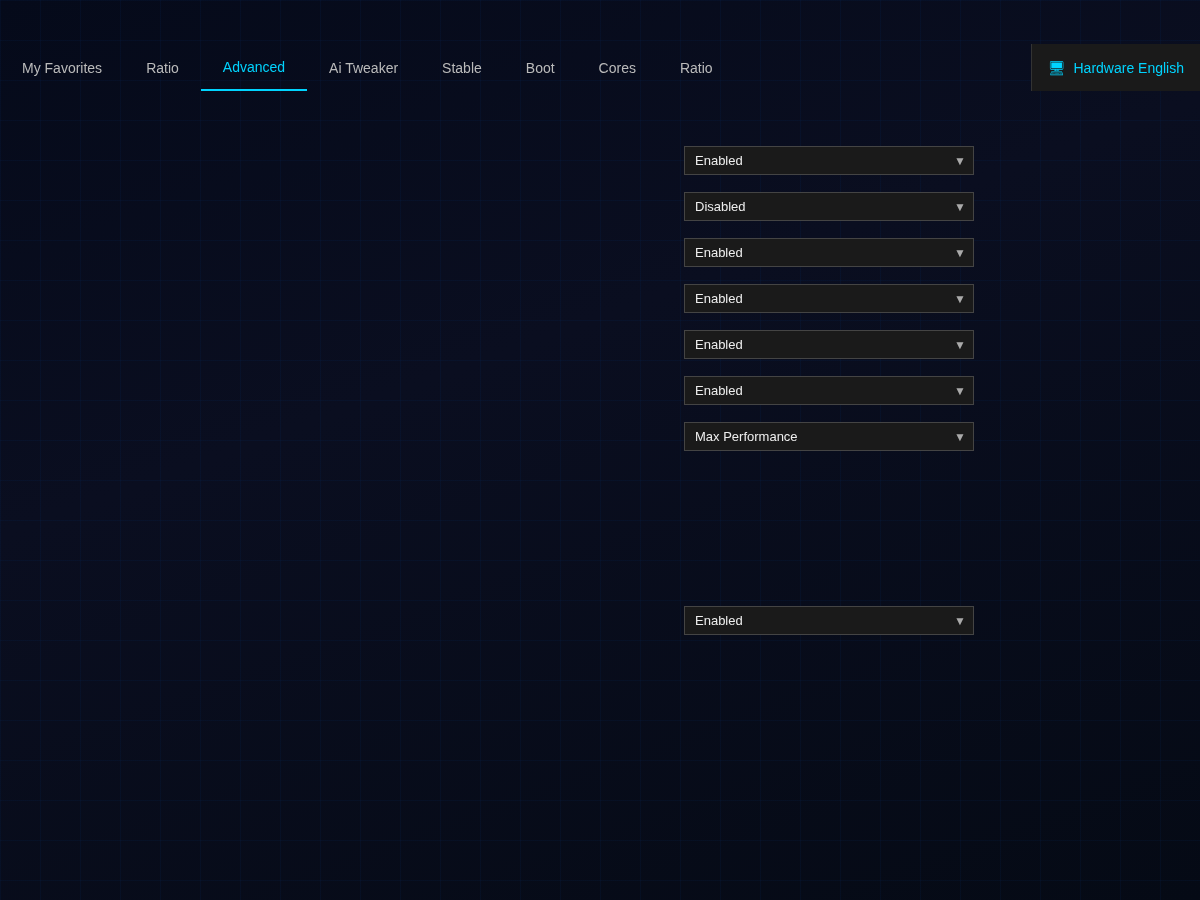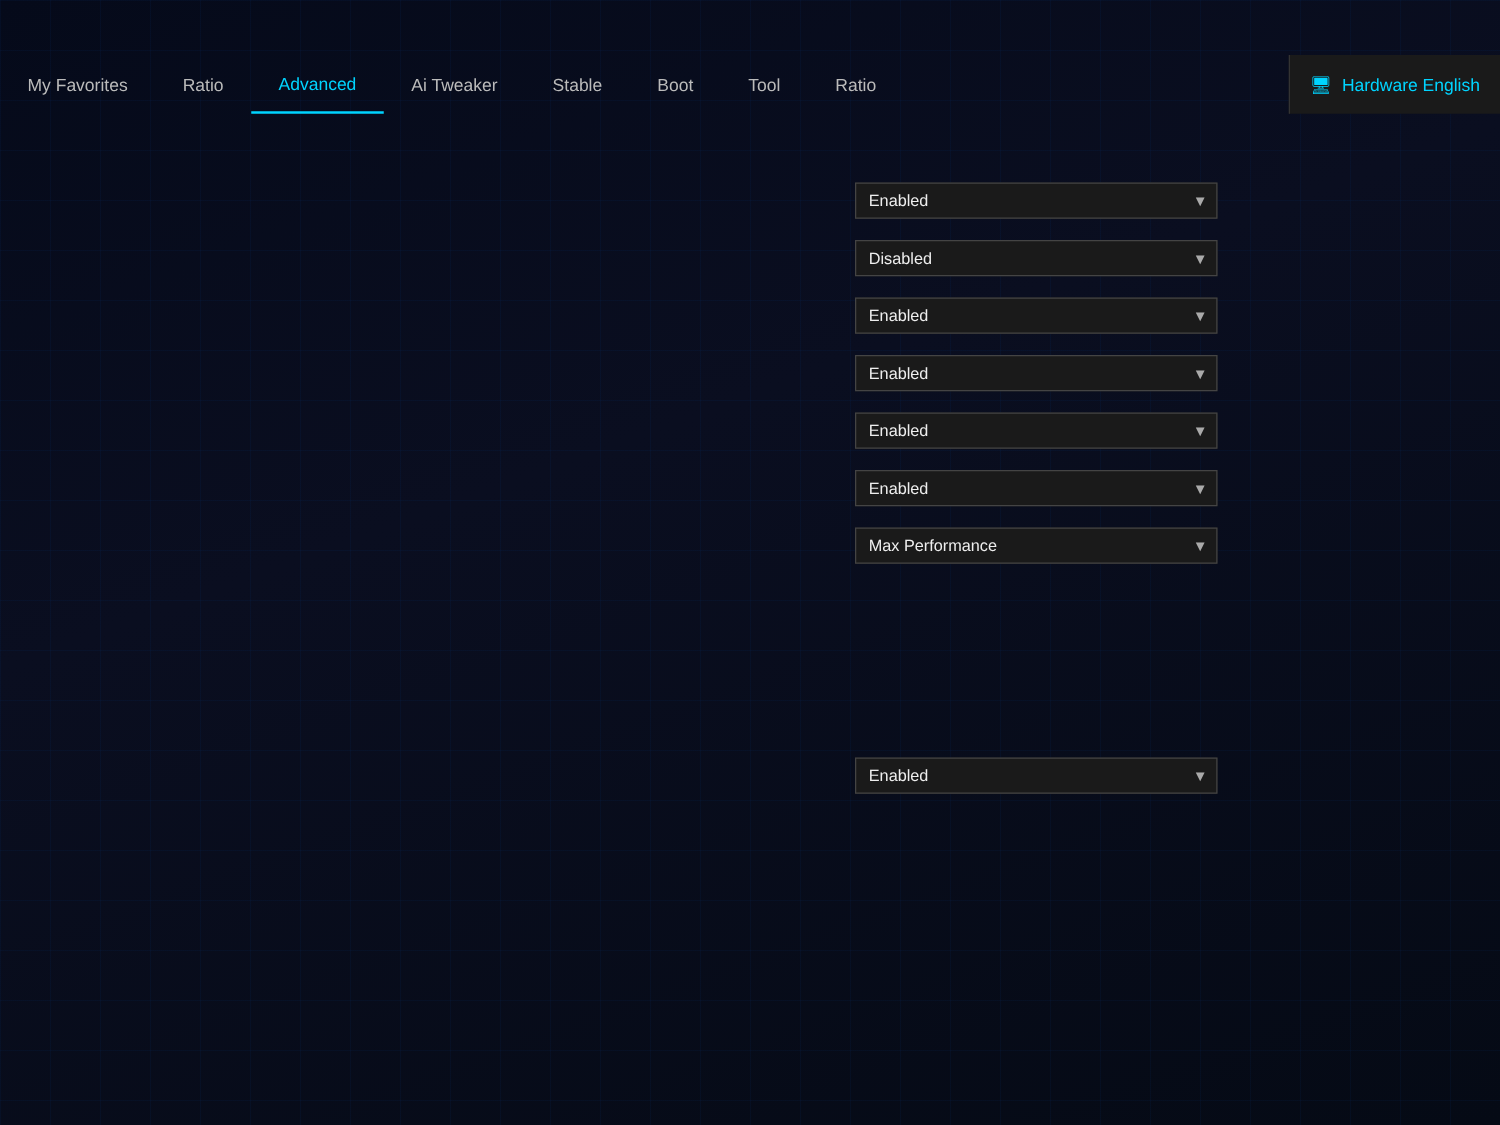--- a/index.html
+++ b/index.html
@@ -382,21 +382,21 @@
     <div class="nav-item">
       <span>Ai Tweaker</span>
     </div>
     <div class="nav-item">
       <span>Stable</span>
     </div>
     <div class="nav-item">
       <span>Boot</span>
     </div>
     <div class="nav-item">
-      <span>Tool</span>
+      <span>Cores</span>
     </div>
     <div class="nav-item">
       <span>Ratio</span>
     </div>
     <div class="nav-item hw-monitor">
       <span>🖥</span>
       <span>Hardware English</span>
     </div>
   </div>
 

